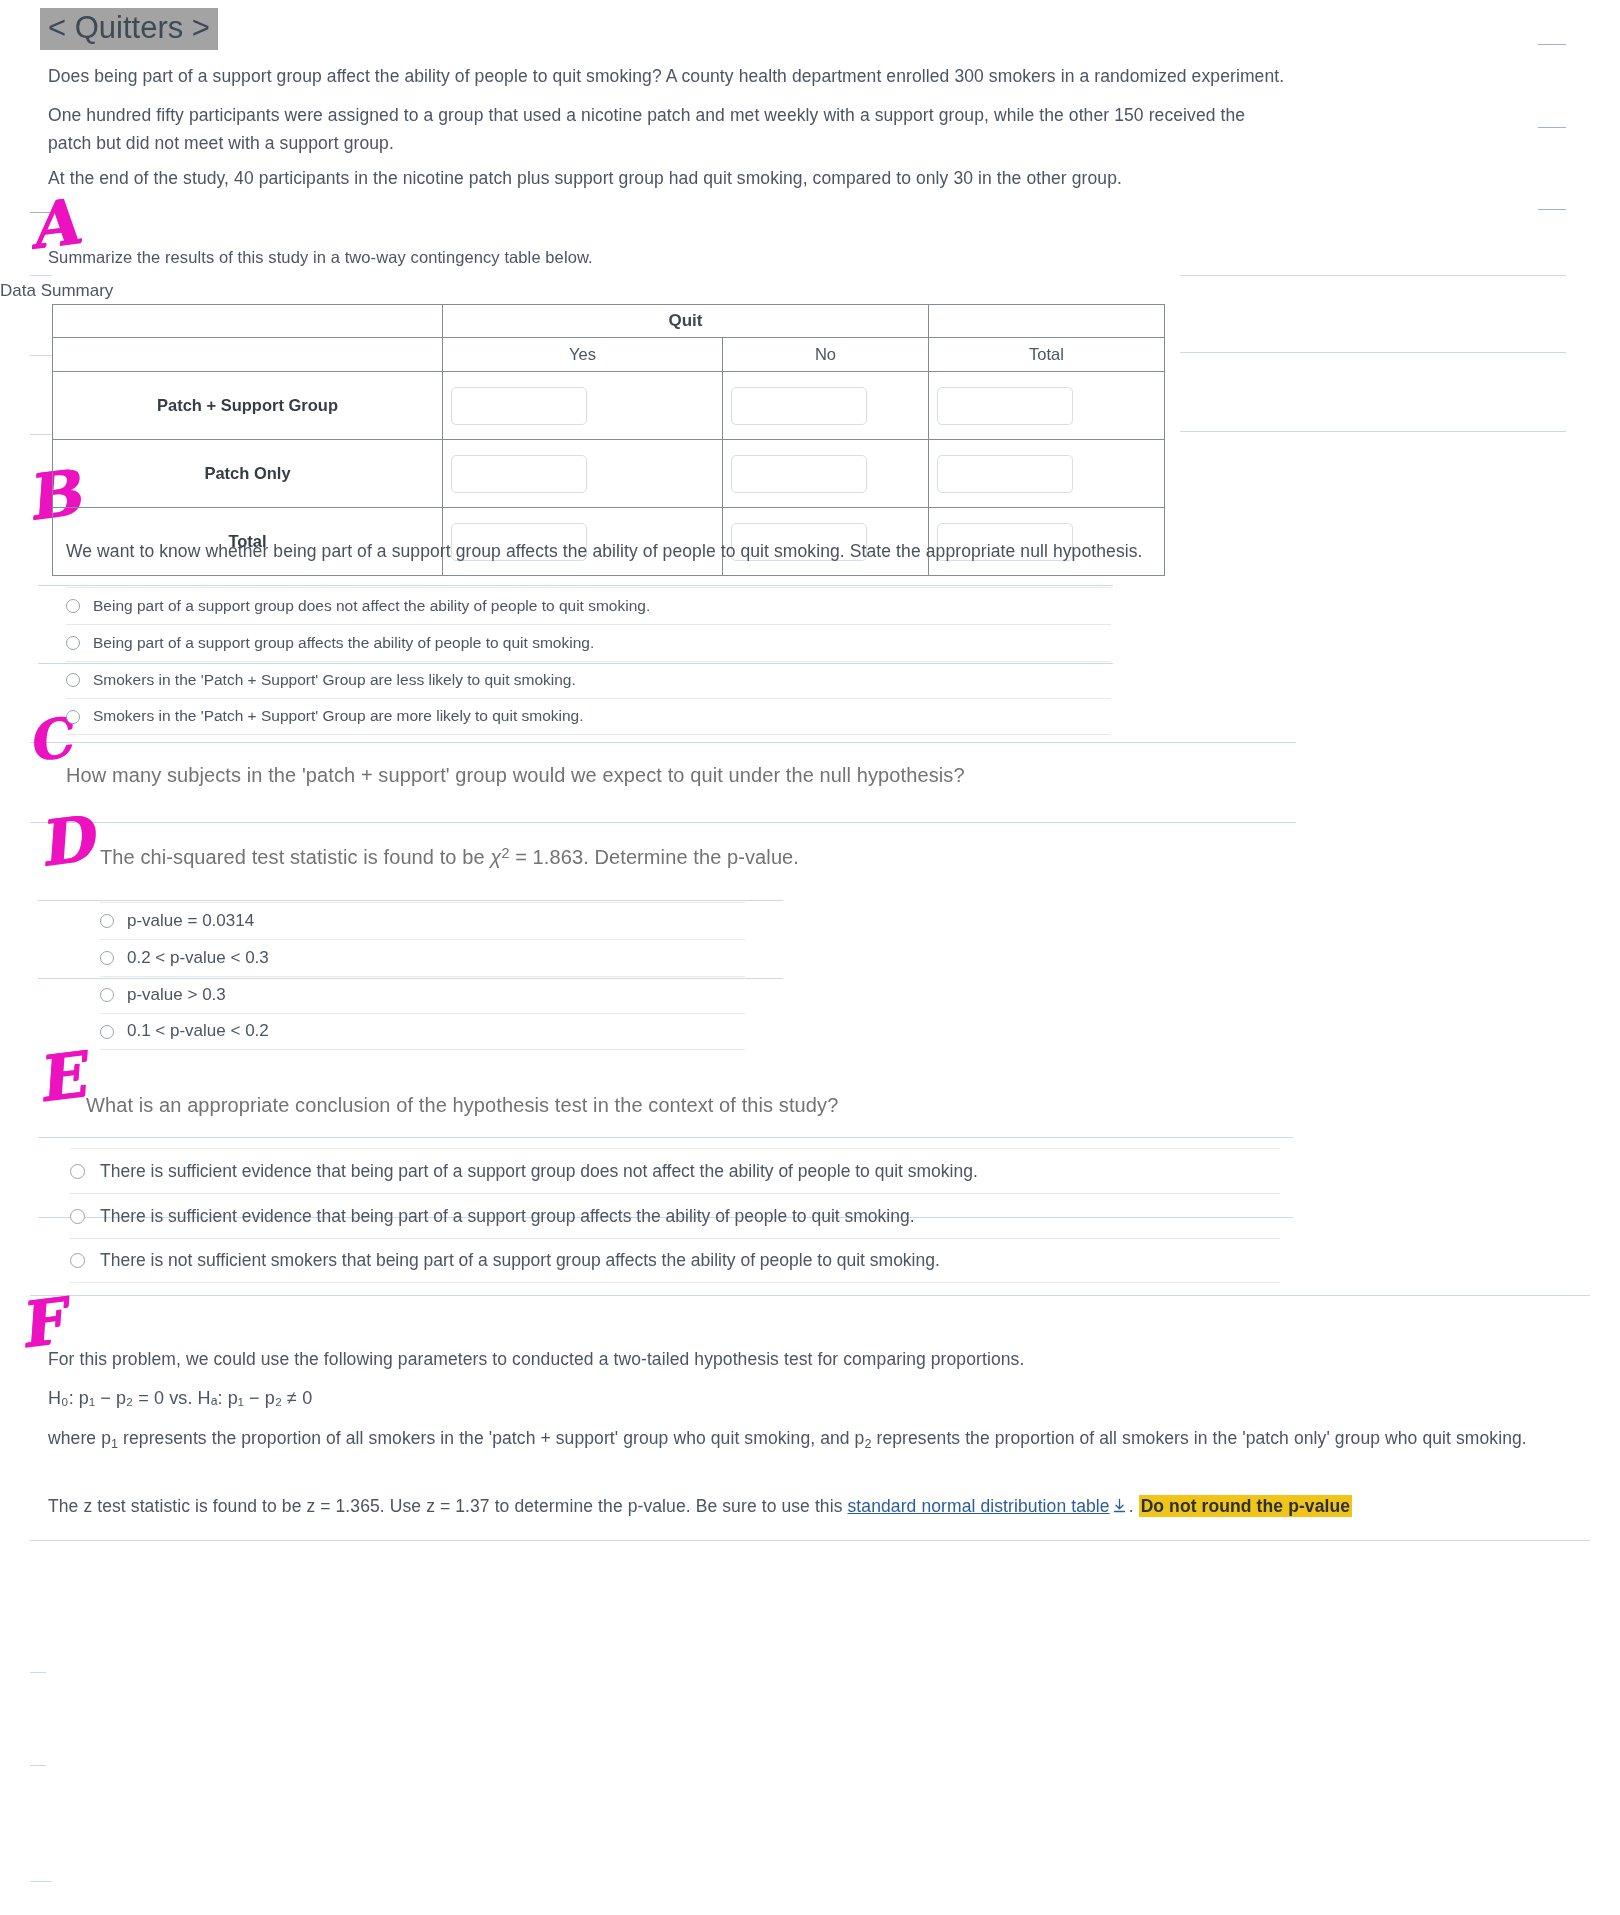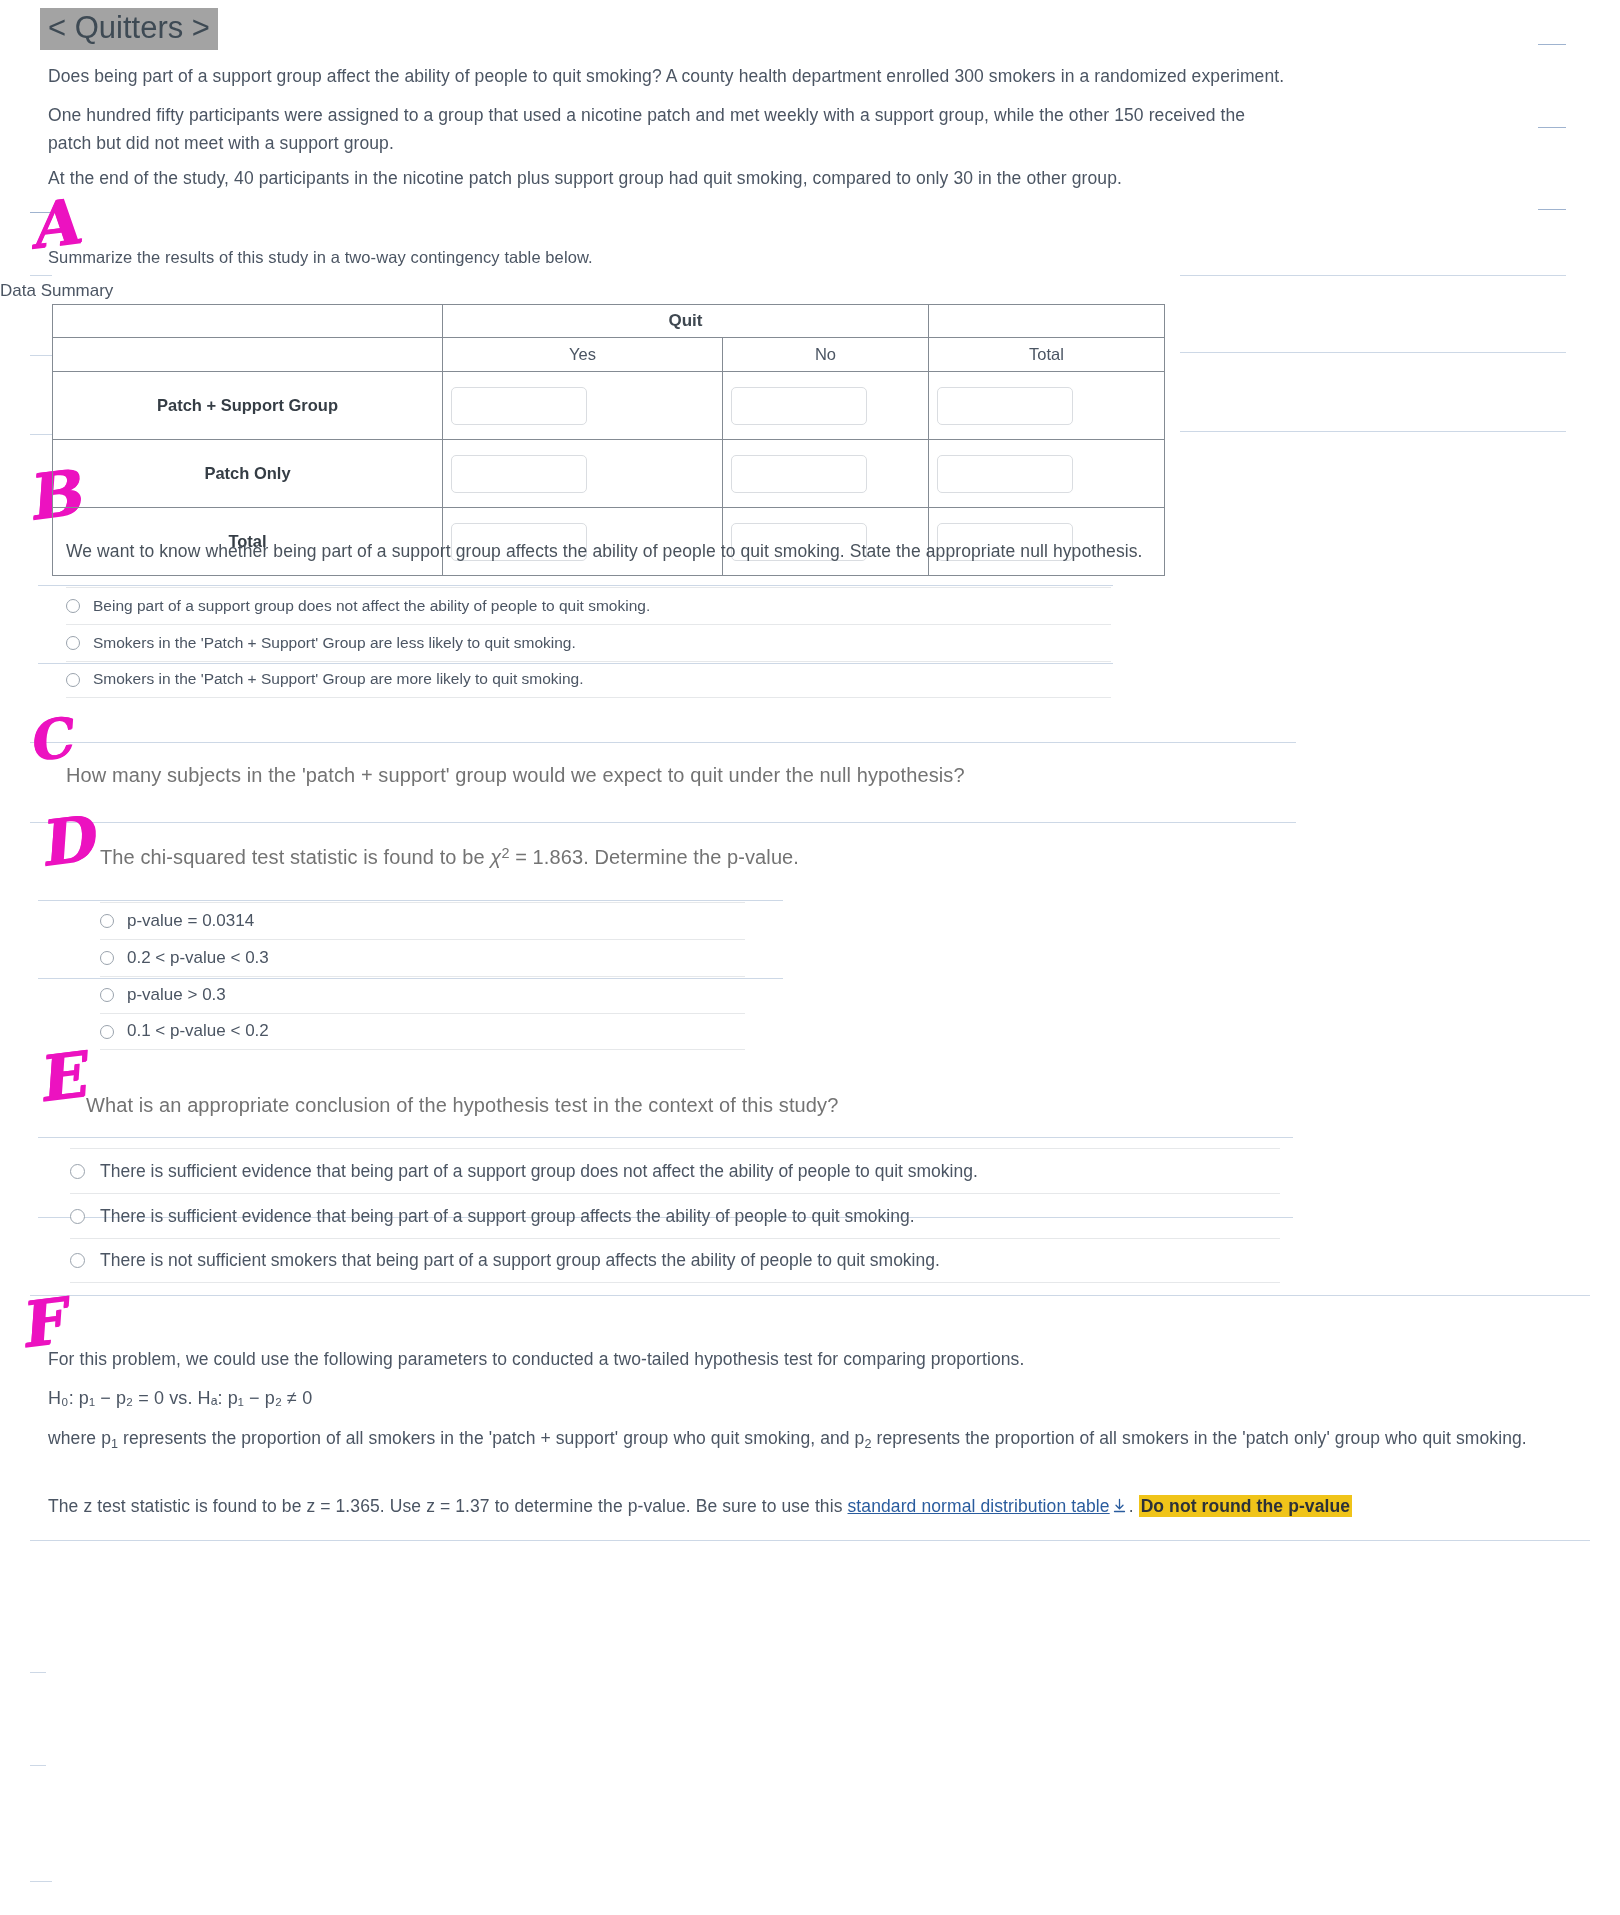--- a/index.html
+++ b/index.html
@@ -263,20 +263,24 @@
 
 <div class="para qsm" style="left:66px; top:537px; width:1100px;">We want to know whether being part of a support group affects the ability of people to quit smoking. State the appropriate null hypothesis.</div>
 
 <div class="choices sm" style="left:66px; top:587px; width:1045px;">
   <div class="choice">
     <span class="radio"></span>
     <span class="choice-label">Being part of a support group does not affect the ability of people to quit smoking.</span>
   </div>
   <div class="choice">
     <span class="radio"></span>
+    <span class="choice-label">Being part of a support group affects the ability of people to quit smoking.</span>
+  </div>
+  <div class="choice">
+    <span class="radio"></span>
     <span class="choice-label">Smokers in the 'Patch + Support' Group are less likely to quit smoking.</span>
   </div>
   <div class="choice">
     <span class="radio"></span>
     <span class="choice-label">Smokers in the 'Patch + Support' Group are more likely to quit smoking.</span>
   </div>
 </div>
 
 <div class="para q" style="left:66px; top:759px; width:1150px;">How many subjects in the 'patch + support' group would we expect to quit under the null hypothesis?</div>
 

